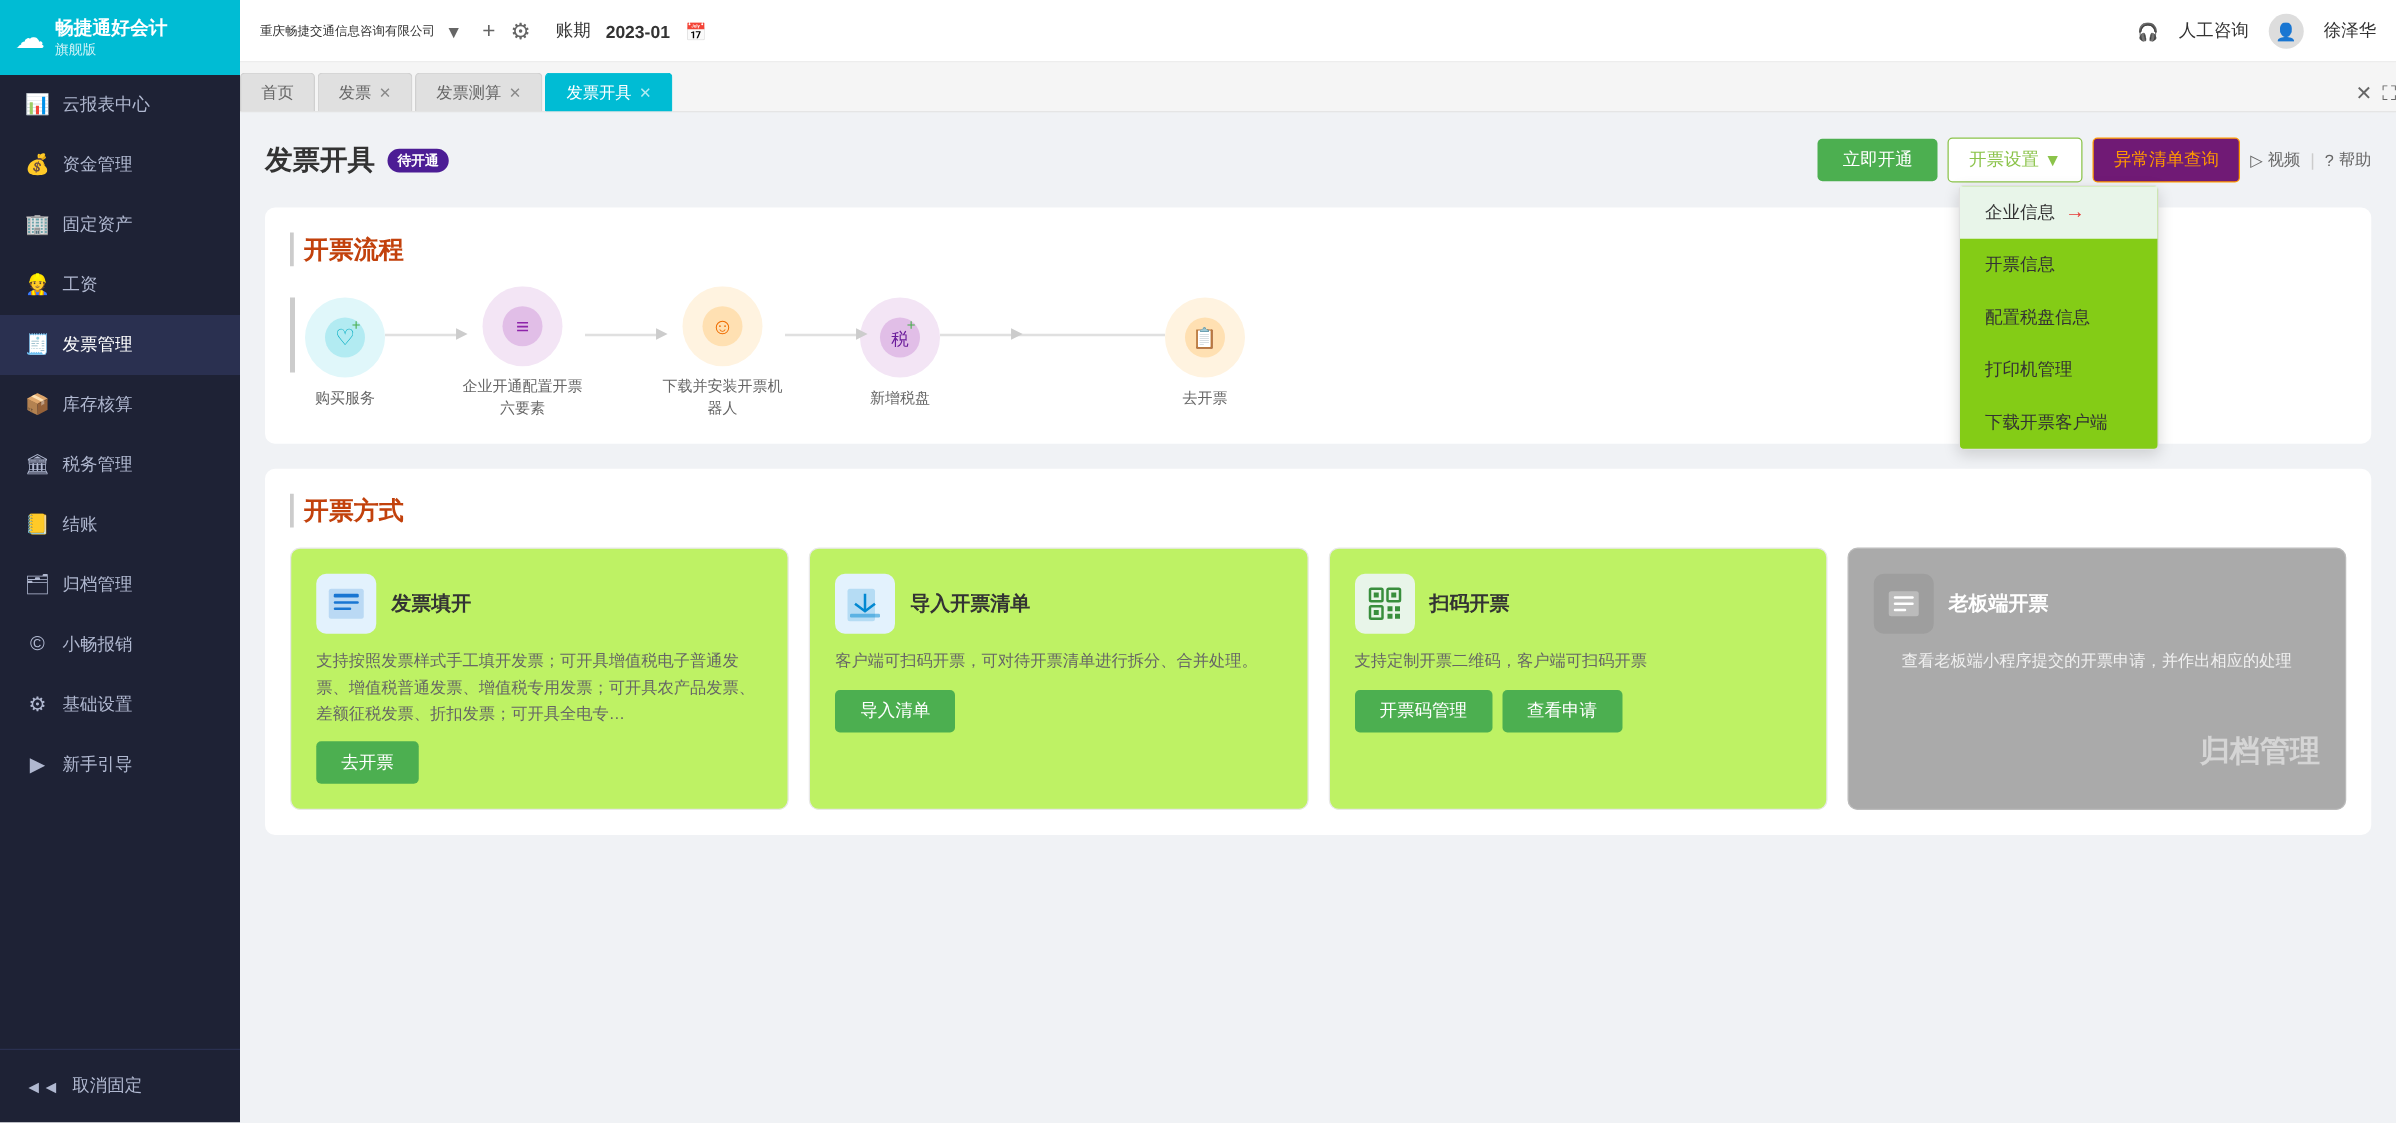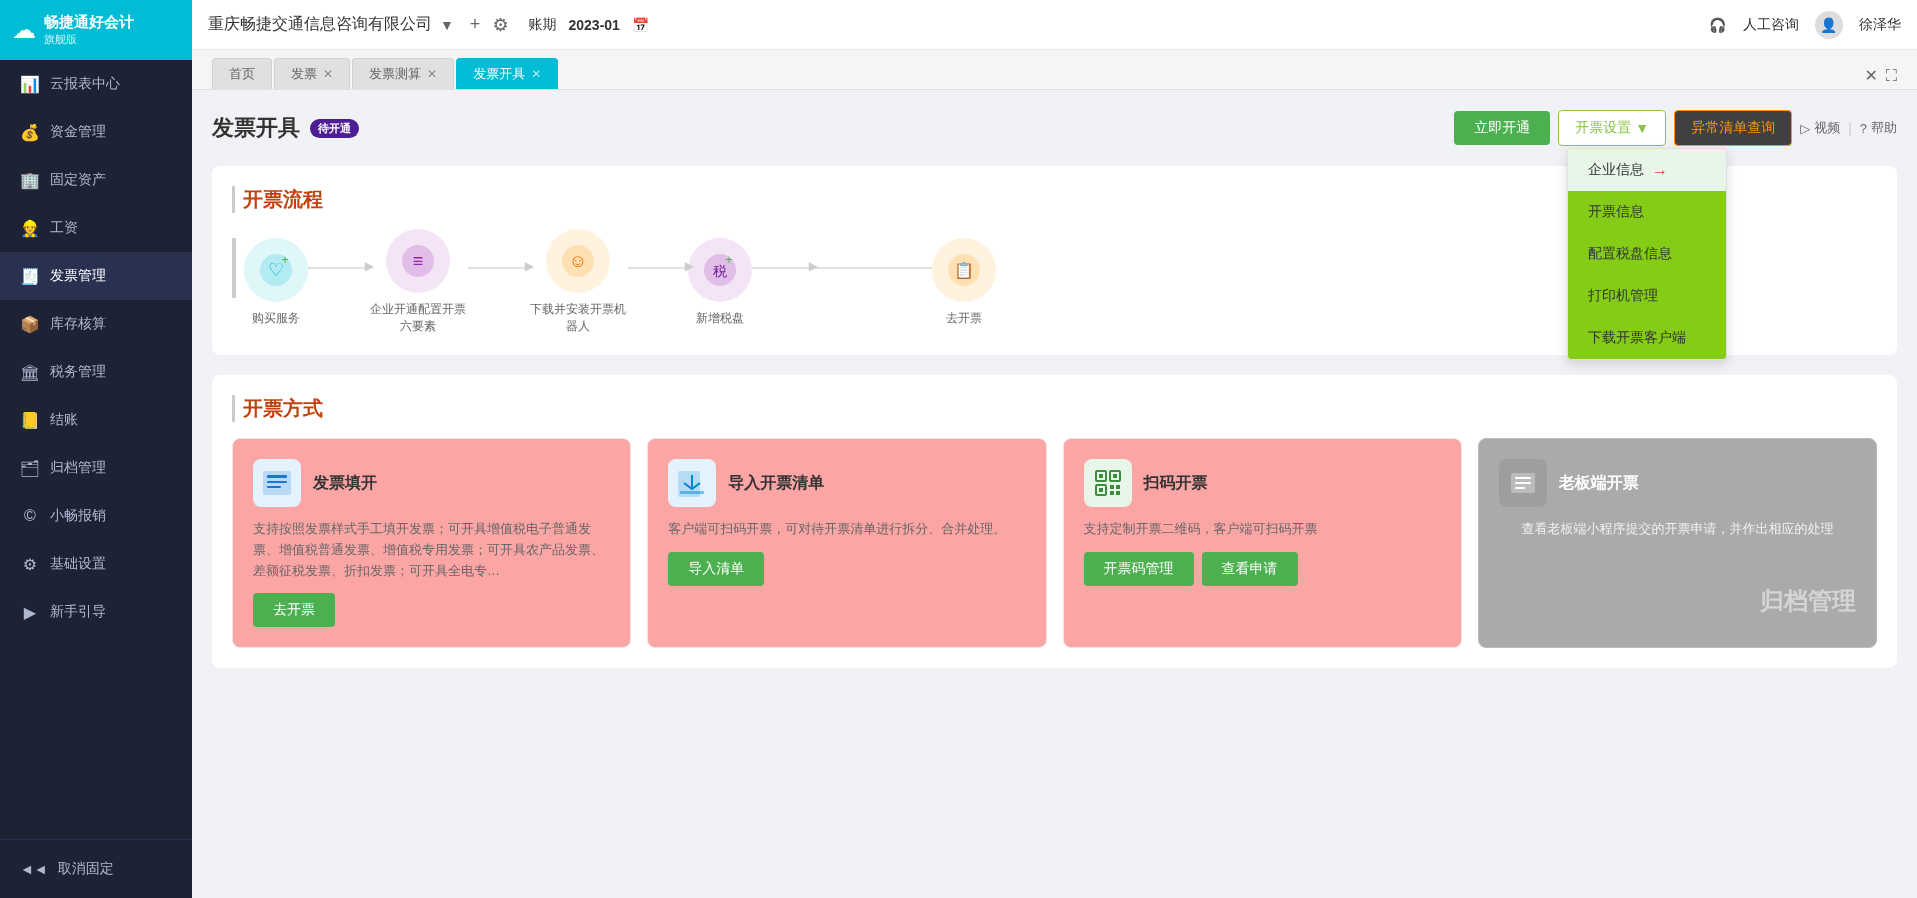--- a/index.html
+++ b/index.html
@@ -18,41 +18,41 @@
     .sidebar-item .icon { width: 20px; height: 20px; display: flex; align-items: center; justify-content: center; font-size: 16px; }
     .sidebar-bottom { border-top: 1px solid #2a3050; padding: 10px 0; }
     .sidebar-bottom .sidebar-item { padding: 10px 20px; }
 
     
     .content-area { flex: 1; display: flex; flex-direction: column; overflow: hidden; }
 
     
     .header-bar { height: 50px; background: #fff; border-bottom: 1px solid #e8e8e8; display: flex; align-items: center; padding: 0 16px; gap: 16px; justify-content: space-between; }
     .header-left { display: flex; align-items: center; gap: 8px; }
-    .company-name { font-size: 16px; color: #333; text-align: right; }
+    .company-name { font-size: 10px; color: #333; text-align: right; }
     .period-label { color: #333; }
     .header-right { display: flex; align-items: center; gap: 16px; color: #666; font-size: 14px; }
 
     
-    .tabs-bar { height: 40px; background: #f5f5f5; border-bottom: 1px solid #e0e0e0; display: flex; align-items: flex-end; padding: 0 20px; gap: 2px; }
+    .tabs-bar { height: 40px; background: #f5f5f5; border-bottom: 1px solid #e0e0e0; display: flex; align-items: flex-end; padding: 0 0; gap: 2px; }
     .tab { padding: 6px 16px; font-size: 13px; cursor: pointer; border-radius: 4px 4px 0 0; background: #e0e0e0; color: #666; border: 1px solid #d0d0d0; border-bottom: none; display: flex; align-items: center; gap: 6px; }
     .tab.active { background: #00bcd4; color: #fff; border-color: #00bcd4; }
     .tab-close { font-size: 12px; opacity: 0.7; }
 
     
     .page-content { flex: 1; overflow-y: auto; background: #f0f2f5; padding: 20px; position: relative; }
 
     
     .page-title-row { display: flex; align-items: center; justify-content: space-between; margin-bottom: 20px; }
     .page-title { font-size: 22px; font-weight: bold; color: #333; display: flex; align-items: center; gap: 10px; }
     .badge-pending { background: #4c1d95; color: #fff; font-size: 11px; padding: 2px 8px; border-radius: 10px; }
     .page-actions { display: flex; align-items: center; gap: 8px; position: relative; }
     .btn-green { background: #4caf50; color: #fff; border: none; padding: 8px 20px; border-radius: 4px; cursor: pointer; font-size: 14px; }
     .btn-outline-green { background: #fff; color: #8bc34a; border: 1px solid #8bc34a; padding: 8px 16px; border-radius: 4px; cursor: pointer; font-size: 14px; display: flex; align-items: center; gap: 4px; }
-    .btn-outline-yellow { background: #404040; color: #ff9800; border: 1px solid #ff9800; padding: 8px 16px; border-radius: 4px; cursor: pointer; font-size: 14px; }
+    .btn-outline-yellow { background: #701a75; color: #ff9800; border: 1px solid #ff9800; padding: 8px 16px; border-radius: 4px; cursor: pointer; font-size: 14px; }
     .btn-text { background: none; border: none; color: #666; cursor: pointer; font-size: 13px; display: flex; align-items: center; gap: 4px; }
 
     
     .dropdown-menu { position: absolute; top: 38px; right: 170px; background: #84cc16; border: 1px solid #e0e0e0; border-radius: 4px; box-shadow: 0 4px 12px rgba(0,0,0,0.15); z-index: 100; min-width: 160px; }
     .dropdown-item { padding: 12px 20px; cursor: pointer; font-size: 14px; color: #333; display: flex; align-items: center; gap: 8px; }
     .dropdown-item.active-item { background: #e8f5e9; color: #333; }
     .dropdown-arrow { color: #e53935; font-size: 16px; }
 
     
     .section { background: #fff; border-radius: 8px; padding: 20px; margin-bottom: 20px; }
@@ -61,21 +61,21 @@
     
     .flow-steps { display: flex; align-items: center; gap: 0; overflow-x: auto; }
     .flow-step { display: flex; flex-direction: column; align-items: center; gap: 8px; flex-shrink: 0; }
     .flow-step-icon { width: 64px; height: 64px; border-radius: 50%; display: flex; align-items: center; justify-content: center; font-size: 28px; }
     .flow-step-label { font-size: 12px; color: #666; text-align: center; max-width: 100px; }
     .flow-connector { width: 60px; height: 2px; background: #e0e0e0; margin-bottom: 28px; flex-shrink: 0; position: relative; }
     .flow-connector::after { content: '▶'; position: absolute; right: -6px; top: -8px; color: #ccc; font-size: 12px; }
 
     
     .invoice-methods { display: grid; grid-template-columns: repeat(4, 1fr); gap: 16px; }
-    .method-card { background: #fca5a5; border: 1px solid #e8e8e8; border-radius: 8px; padding: 20px; display: flex; flex-direction: column; gap: 12px; }
+    .method-card { background: #bef264; border: 1px solid #e8e8e8; border-radius: 8px; padding: 20px; display: flex; flex-direction: column; gap: 12px; }
     .method-card.disabled { background: #d0d0d0; border-color: #bbb; }
     .method-header { display: flex; align-items: center; gap: 12px; }
     .method-icon { width: 48px; height: 48px; border-radius: 8px; display: flex; align-items: center; justify-content: center; font-size: 24px; }
     .method-title { font-size: 16px; font-weight: bold; color: #333; }
     .method-desc { font-size: 13px; color: #666; line-height: 1.6; }
     .method-btn { align-self: flex-start; background: #4caf50; color: #fff; border: none; padding: 8px 20px; border-radius: 4px; cursor: pointer; font-size: 14px; }
     .method-title-disabled { color: #fff; font-size: 16px; font-weight: bold; }
     .method-desc-disabled { color: #f0f0f0; font-size: 13px; line-height: 1.6; text-align: center; }
     .method-overlay { font-size: 28px; font-weight: bold; color: rgba(255,255,255,0.5); text-align: center; }
     .icon-blue { background: #e3f2fd; color: #1976d2; }

